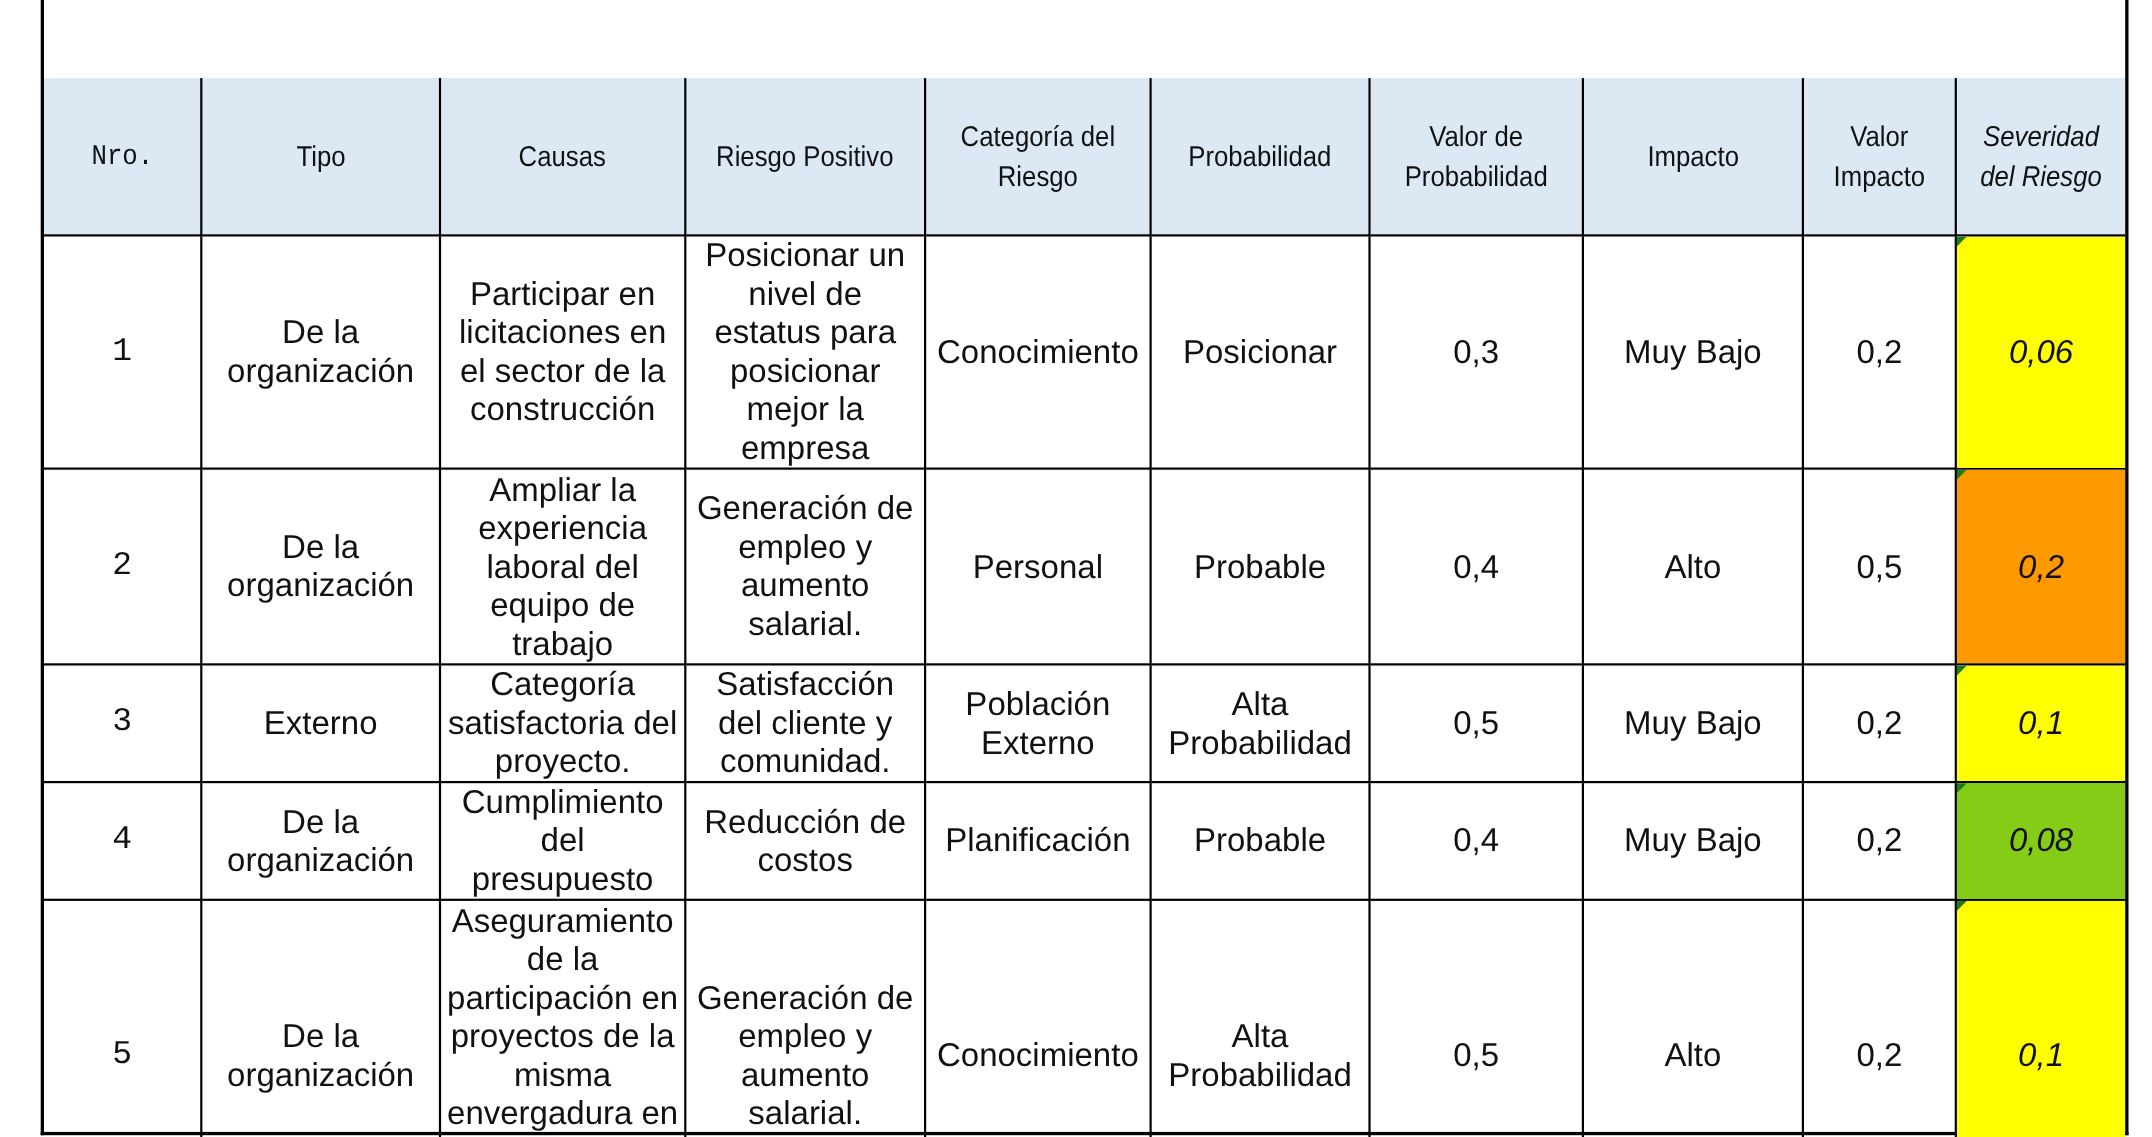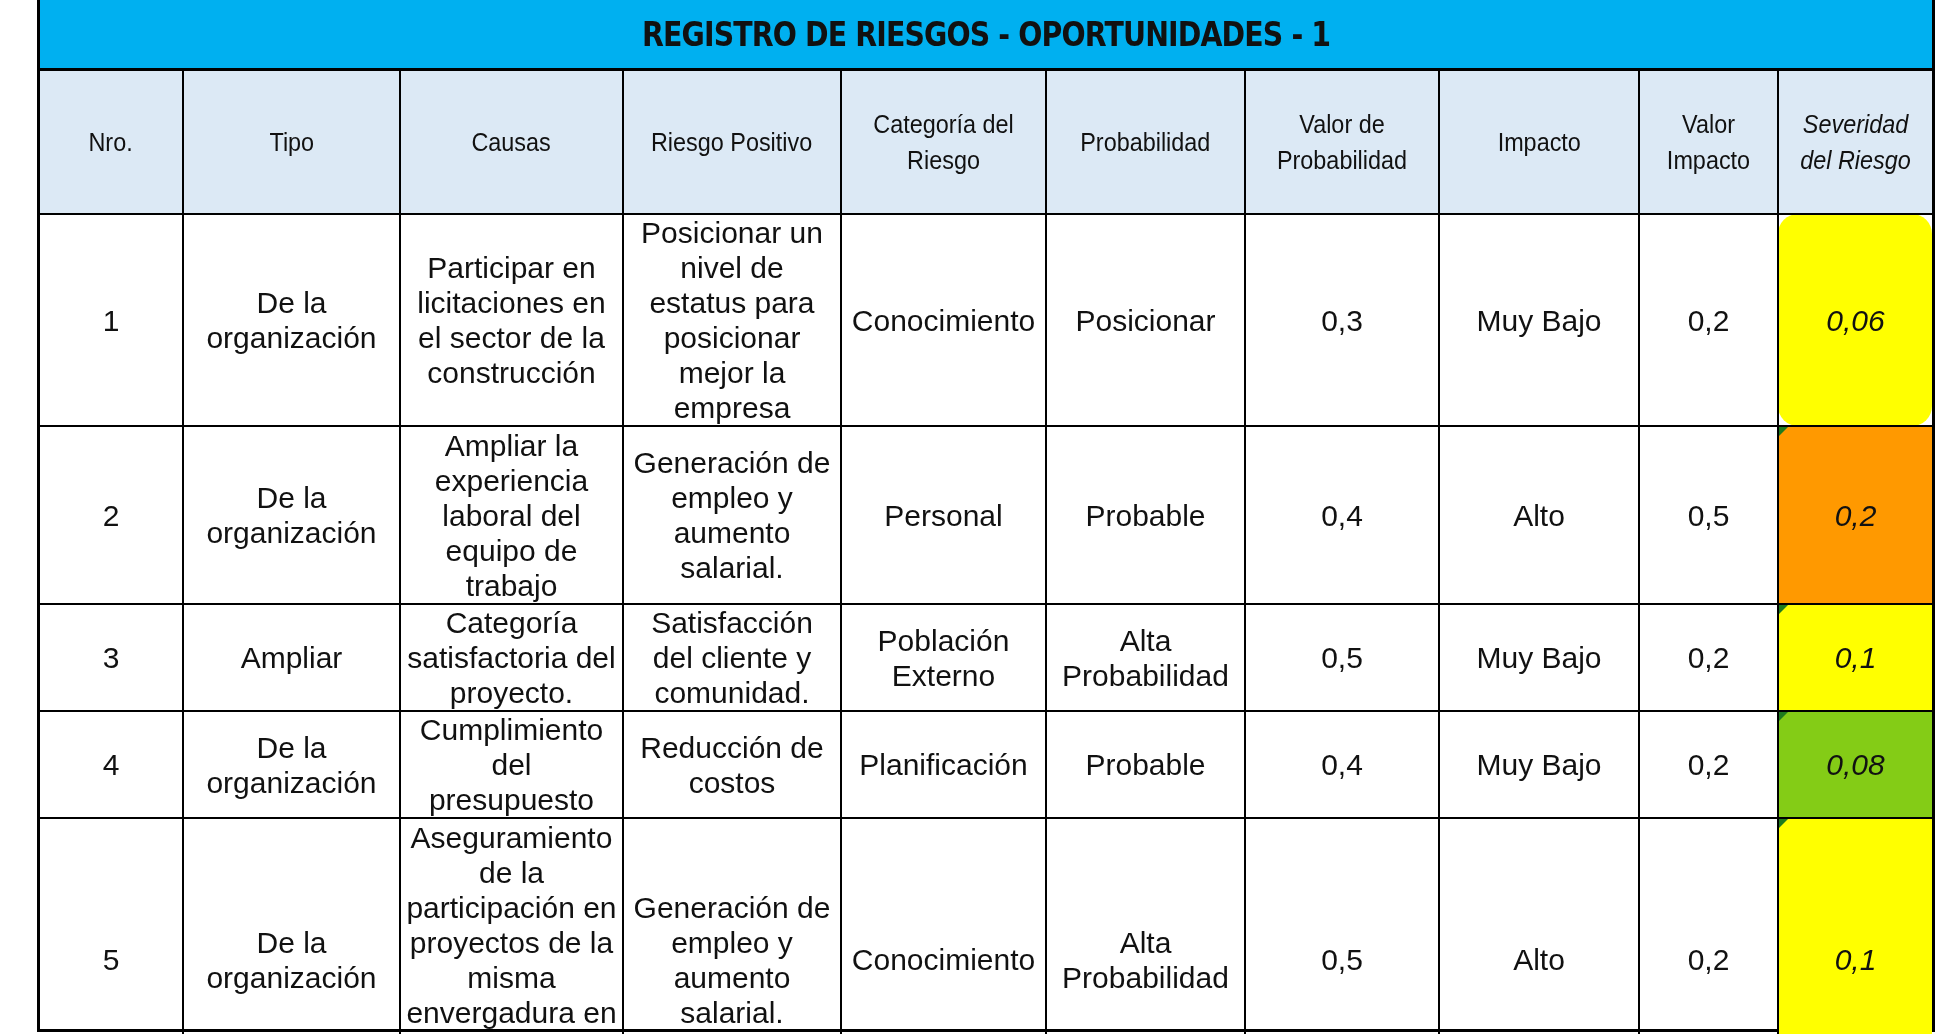--- a/index.html
+++ b/index.html
@@ -12,35 +12,32 @@
                background: #00b0f0; border-bottom: 3px solid #000; box-sizing: border-box;
                display: flex; align-items: center; justify-content: center; }
   .title-text { font-family: "DejaVu Sans", sans-serif; font-weight: bold; font-size: 33px;
                 letter-spacing: -1px; color: #111; transform: scaleX(0.86); }
   table.grid { position: absolute; left: 0; top: 71px; border-collapse: collapse;
                table-layout: fixed; width: 1892px; }
   table.grid th, table.grid td { border: 2px solid #000; text-align: center; vertical-align: middle;
                font-weight: normal; padding: 0 4px; box-sizing: border-box; font-size: 30px;
                line-height: 35px; overflow: hidden; }
   table.grid th { background: #dce9f5; height: 143px; font-size: 26px; line-height: 36px; }
-  table.grid tr th:first-child, table.grid tr td:first-child { border-left: none; }
+  table.grid tr th:first-child, table.grid tr td:first-child { border-left: none; font-family: Liberation Mono, monospace; }
   table.grid tr th:last-child, table.grid tr td:last-child { border-right: none; font-style: italic; }
   table.grid thead th { border-top: none; }
   .cond { transform: scaleX(0.9); display: inline-block; }
   td.sev { position: relative; }
   td.sev .flag { position: absolute; left: 0; top: 0; width: 0; height: 0;
                  border-top: 9px solid #1e7b1e; border-right: 9px solid transparent; }
 </style>
 </head>
 <body>
 
 <div class="sheet">
-  <div class="title-bar">
-    <span class="title-text">REGISTRO DE RIESGOS - OPORTUNIDADES - 1</span>
-  </div>
 
   <table class="grid">
     <colgroup>
       <col style="width:143px">
         <col style="width:217px">
         <col style="width:223px">
         <col style="width:218px">
       <col style="width:205px">
         <col style="width:199px">
         <col style="width:194px">
@@ -66,37 +63,37 @@
       <tr style="height:179px">
         <td>1</td>
         <td>De la organización</td>
         <td>Participar en licitaciones en el sector de la construcción</td>
         <td>Posicionar un nivel de estatus para posicionar mejor la empresa</td>
         <td>Conocimiento</td>
         <td>Posicionar</td>
         <td>0,3</td>
         <td>Muy Bajo</td>
         <td>0,2</td>
-        <td class="sev" style="background: rgb(255, 255, 0); border-radius: 20px;"><span class="flag"></span><span>0,06</span></td>
+        <td class="sev" style="background: rgb(255, 255, 0);"><span class="flag"></span><span>0,06</span></td>
       </tr>
       <tr style="height:178px">
         <td>2</td>
         <td>De la organización</td>
         <td>Ampliar la experiencia laboral del equipo de trabajo</td>
         <td>Generación de empleo y aumento salarial.</td>
         <td>Personal</td>
         <td>Probable</td>
         <td>0,4</td>
         <td>Alto</td>
         <td>0,5</td>
         <td class="sev" style="background: rgb(255, 153, 0);"><span class="flag"></span><span>0,2</span></td>
       </tr>
       <tr style="height:107px">
         <td>3</td>
-        <td>Ampliar</td>
+        <td>Externo</td>
         <td>Categoría satisfactoria del proyecto.</td>
         <td>Satisfacción del cliente y comunidad.</td>
         <td>Población Externo</td>
         <td>Alta Probabilidad</td>
         <td>0,5</td>
         <td>Muy Bajo</td>
         <td>0,2</td>
         <td class="sev" style="background: rgb(255, 255, 0);"><span class="flag"></span><span>0,1</span></td>
       </tr>
       <tr style="height:71px">

